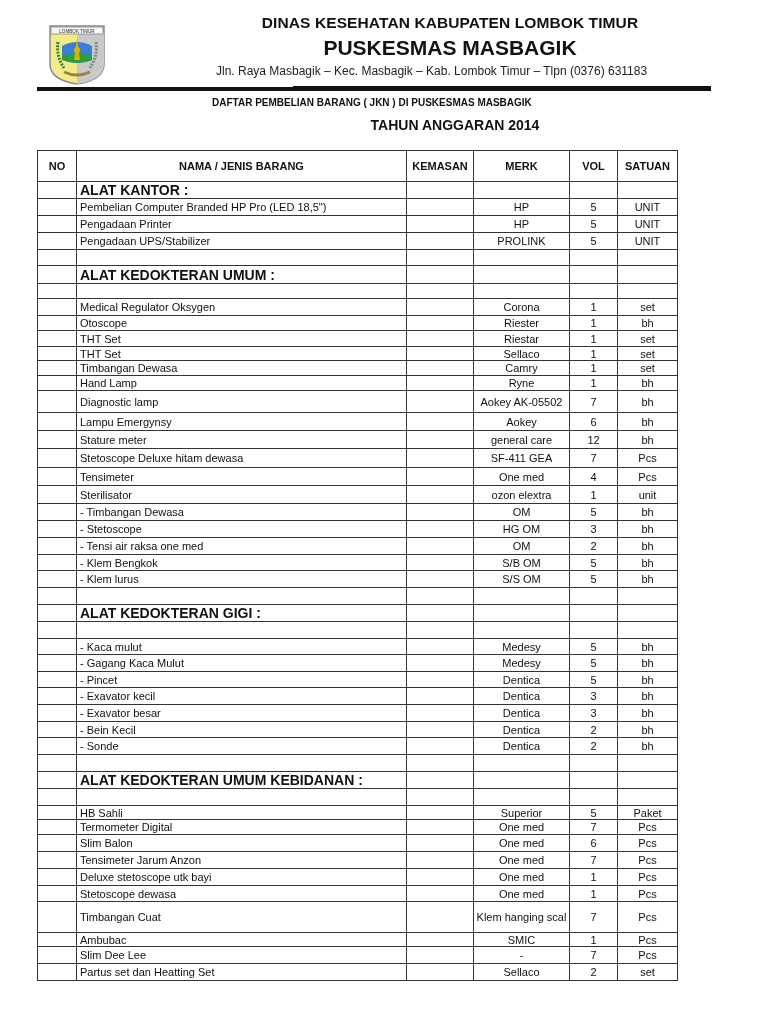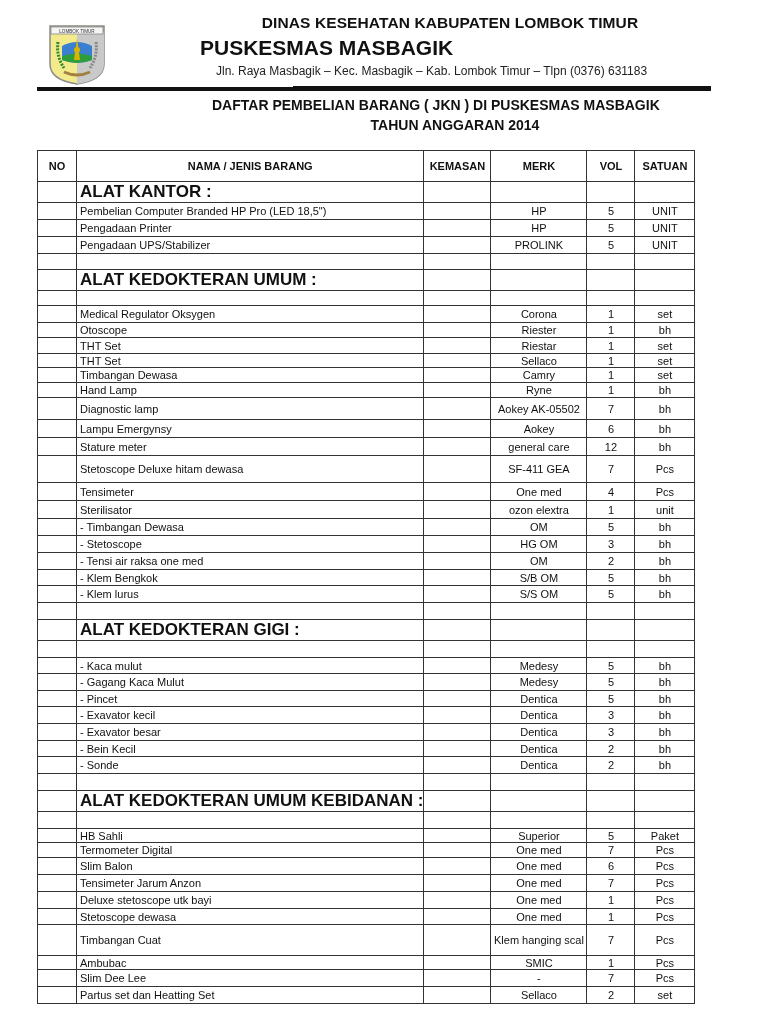--- a/index.html
+++ b/index.html
@@ -1,30 +1,30 @@
 <!DOCTYPE html>
 <html><head>
 <meta charset="utf-8">
 <style>
   html, body { margin: 0; padding: 0; background: #ffffff; }
   body { width: 768px; height: 1024px; position: relative; overflow: hidden; font-family: "Liberation Sans", sans-serif; color: #111; }
   .logo { position: absolute; left: 48px; top: 24px; width: 58px; width: 58px; height: 62px; }
   .hdr-line1 { position: absolute; left: 200px; top: 14px; width: 500px; text-align: center; font-size: 15.5px; font-weight: bold; letter-spacing: 0.1px; }
-  .hdr-line2 { position: absolute; left: 200px; top: 36px; width: 500px; text-align: left; font-size: 21px; font-weight: bold; }
+  .hdr-line2 { position: absolute; left: 200px; top: 36px; width: 500px; text-align: center; font-size: 21px; font-weight: bold; }
   .hdr-line3 { position: absolute; left: 216px; top: 64px; width: 480px; text-align: left; font-size: 12px; color: #222; white-space: nowrap; }
-  .doc-title { position: absolute; left: 200px; top: 98px; width: 504px; overflow: hidden; white-space: nowrap; font-size: 14px; font-weight: bold; text-align: left; padding-left: 10px; box-sizing: border-box; }
+  .doc-title { position: absolute; left: 200px; top: 98px; width: 504px; overflow: hidden; white-space: nowrap; font-size: 10px; font-weight: bold; text-align: left; padding-left: 10px; box-sizing: border-box; }
   .doc-year { position: absolute; left: 200px; top: 117px; width: 510px; text-align: center; font-size: 14px; font-weight: bold; }
 
   table.list { position: absolute; left: 37px; top: 150px; border-collapse: collapse; table-layout: fixed; }
   table.list td, table.list th { border: 1.3px solid #333; padding: 0; font-size: 11px; vertical-align: middle; overflow: hidden; white-space: nowrap; }
   table.list th { font-weight: bold; font-size: 11px; text-align: center; height: 30px; }
   table.list td.no { width: 38px; }
   table.list td.name { text-align: left; padding-left: 3px; }
   table.list td.c { text-align: center; }
-  table.list td.cat { font-weight: bold; font-size: 17px; }
+  table.list td.cat { font-weight: bold; font-size: 14px; }
   col.c-no { width: 38px; }
   col.c-name { width: 330px; }
   col.c-kem { width: 67px; }
   col.c-merk { width: 96px; }
   col.c-vol { width: 48px; }
   col.c-sat { width: 60px; }
 </style>
 </head>
 <body>
 
@@ -193,21 +193,21 @@
         <td class="c">bh</td>
       </tr>
       <tr style="height: 18px;">
         <td class="no"></td>
         <td class="name">Stature meter</td>
         <td class="c"></td>
         <td class="c">general care</td>
         <td class="c">12</td>
         <td class="c">bh</td>
       </tr>
-      <tr style="height: 27px;">
+      <tr style="height: 19px;">
         <td class="no"></td>
         <td class="name">Stetoscope Deluxe hitam dewasa</td>
         <td class="c"></td>
         <td class="c">SF-411 GEA</td>
         <td class="c">7</td>
         <td class="c">Pcs</td>
       </tr>
       <tr style="height: 18px;">
         <td class="no"></td>
         <td class="name">Tensimeter</td>

